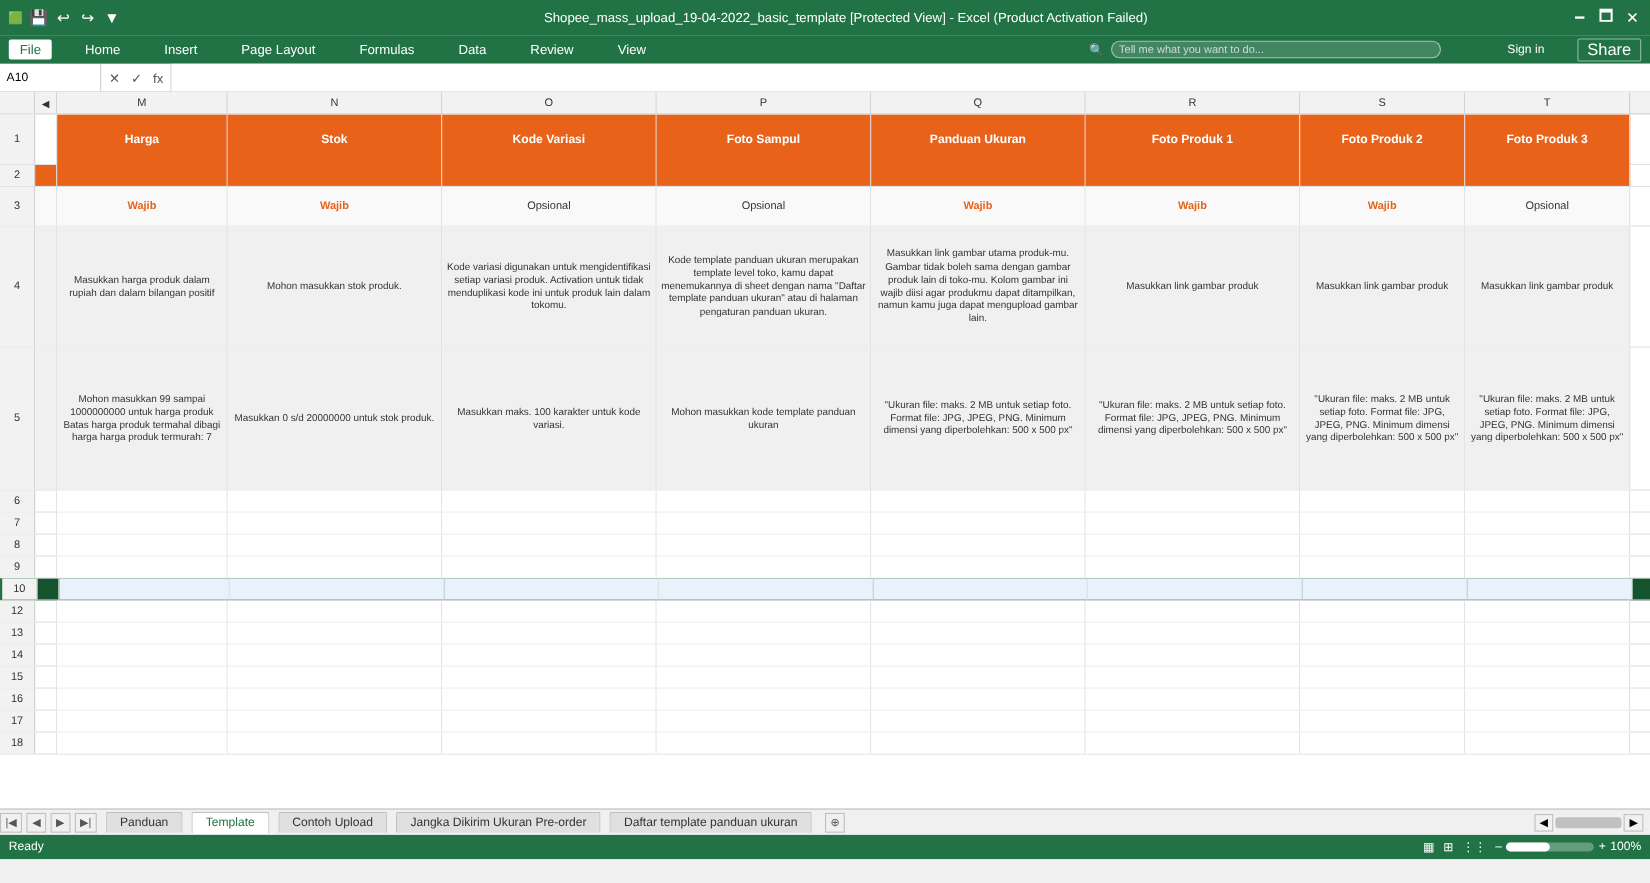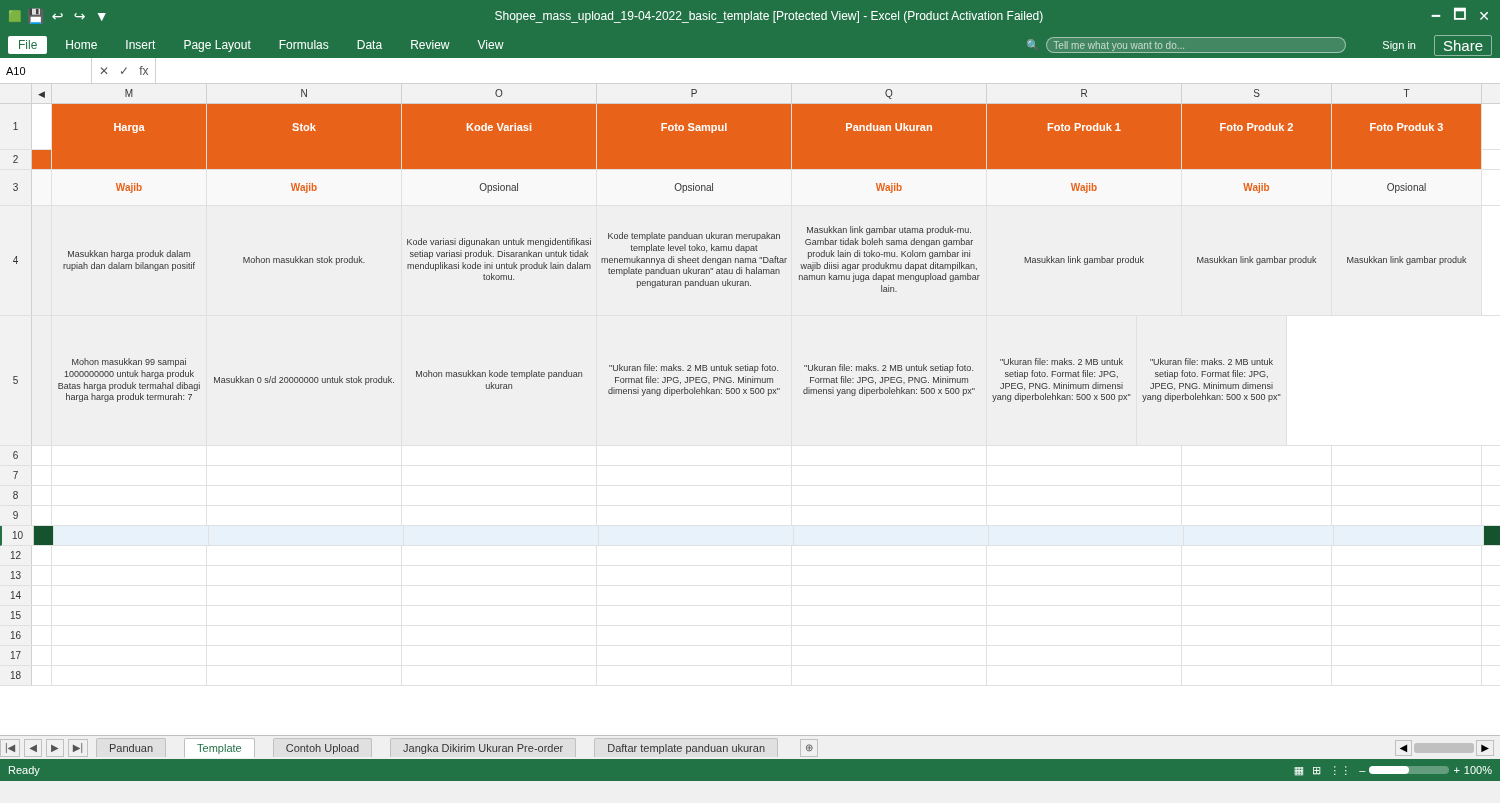--- a/index.html
+++ b/index.html
@@ -21,21 +21,21 @@
     .win-btn { width: 16px; height: 16px; border: none; background: transparent; color: white; cursor: pointer; font-size: 14px; display: flex; align-items: center; justify-content: center; }
 
     
     .menu-bar {
       background: #217346;
       color: white;
       height: 26px;
       display: flex;
       align-items: center;
       padding: 0 8px;
-      gap: 8px;
+      gap: 20px;
     }
     .menu-item {
       padding: 2px 10px;
       cursor: pointer;
       font-size: 12px;
       border-radius: 2px;
     }
     .menu-item.active { background: white; color: #217346; }
     .search-input {
       width: 300px;
@@ -165,21 +165,21 @@
     .cell.constraint-cell { color: #333; background: #f0f0f0; font-size: 9px; word-break: break-word; white-space: pre-wrap; line-height: 1.3; text-align: center; }
     .cell.empty-cell { background: white; }
     .sheet-tab {
       padding: 3px 12px;
       font-size: 11px;
       border: 1px solid #c0c0c0;
       border-bottom: none;
       background: #e0e0e0;
       cursor: pointer;
       color: #333;
-      margin-right: 18px;
+      margin-right: 8px;
       border-radius: 2px 2px 0 0;
     }
     .sheet-tab.active {
       background: white;
       font-weight: normal;
       color: #217346;
       border-bottom: 1px solid white;
     }
     .tab-nav { display: flex; align-items: center; gap: 4px; padding-right: 8px; }
     .tab-nav-btn { background: none; border: 1px solid #c0c0c0; color: #555; cursor: pointer; padding: 0 4px; font-size: 10px; height: 18px; }
@@ -314,33 +314,34 @@
       <div class="cell required-cell w-r">Wajib</div>
       <div class="cell required-cell w-s">Wajib</div>
       <div class="cell optional-cell w-t">Opsional</div>
     </div>
 
     <div class="table-row" style="height:110px;">
       <div class="row-num">4</div>
       <div class="cell" style="width:20px;min-width:20px; background:#f0f0f0;"></div>
       <div class="cell desc-cell w-m">Masukkan harga produk dalam rupiah dan dalam bilangan positif</div>
       <div class="cell desc-cell w-n">Mohon masukkan stok produk.</div>
-      <div class="cell desc-cell w-o">Kode variasi digunakan untuk mengidentifikasi setiap variasi produk. Disarankan untuk tidak menduplikasi kode ini untuk produk lain dalam tokomu.</div>
+      <div class="cell desc-cell w-o">Kode variasi digunakan untuk mengidentifikasi setiap variasi produk. Activation untuk tidak menduplikasi kode ini untuk produk lain dalam tokomu.</div>
       <div class="cell desc-cell w-p">Kode template panduan ukuran merupakan template level toko, kamu dapat menemukannya di sheet dengan nama "Daftar template panduan ukuran" atau di halaman pengaturan panduan ukuran.</div>
       <div class="cell desc-cell w-q">Masukkan link gambar utama produk-mu. Gambar tidak boleh sama dengan gambar produk lain di toko-mu. Kolom gambar ini wajib diisi agar produkmu dapat ditampilkan, namun kamu juga dapat mengupload gambar lain.</div>
       <div class="cell desc-cell w-r">Masukkan link gambar produk</div>
       <div class="cell desc-cell w-s">Masukkan link gambar produk</div>
       <div class="cell desc-cell w-t">Masukkan link gambar produk</div>
     </div>
 
     <div class="table-row" style="height:130px;">
       <div class="row-num">5</div>
       <div class="cell" style="width:20px;min-width:20px; background:#f0f0f0;"></div>
       <div class="cell constraint-cell w-m">Mohon masukkan 99 sampai 1000000000 untuk harga produk Batas harga produk termahal dibagi harga harga produk termurah: 7</div>
       <div class="cell constraint-cell w-n">Masukkan 0 s/d 20000000 untuk stok produk.</div>
+      <div class="cell constraint-cell w-o">Masukkan maks. 100 karakter untuk kode variasi.</div>
       <div class="cell constraint-cell w-p">Mohon masukkan kode template panduan ukuran</div>
       <div class="cell constraint-cell w-q">"Ukuran file: maks. 2 MB untuk setiap foto. Format file: JPG, JPEG, PNG. Minimum dimensi yang diperbolehkan: 500 x 500 px"</div>
       <div class="cell constraint-cell w-r">"Ukuran file: maks. 2 MB untuk setiap foto. Format file: JPG, JPEG, PNG. Minimum dimensi yang diperbolehkan: 500 x 500 px"</div>
       <div class="cell constraint-cell w-s">"Ukuran file: maks. 2 MB untuk setiap foto. Format file: JPG, JPEG, PNG. Minimum dimensi yang diperbolehkan: 500 x 500 px"</div>
       <div class="cell constraint-cell w-t">"Ukuran file: maks. 2 MB untuk setiap foto. Format file: JPG, JPEG, PNG. Minimum dimensi yang diperbolehkan: 500 x 500 px"</div>
     </div>
 
     <div class="table-row row-empty">
       <div class="row-num">6</div>
       <div class="cell" style="width:20px;min-width:20px;"></div>

